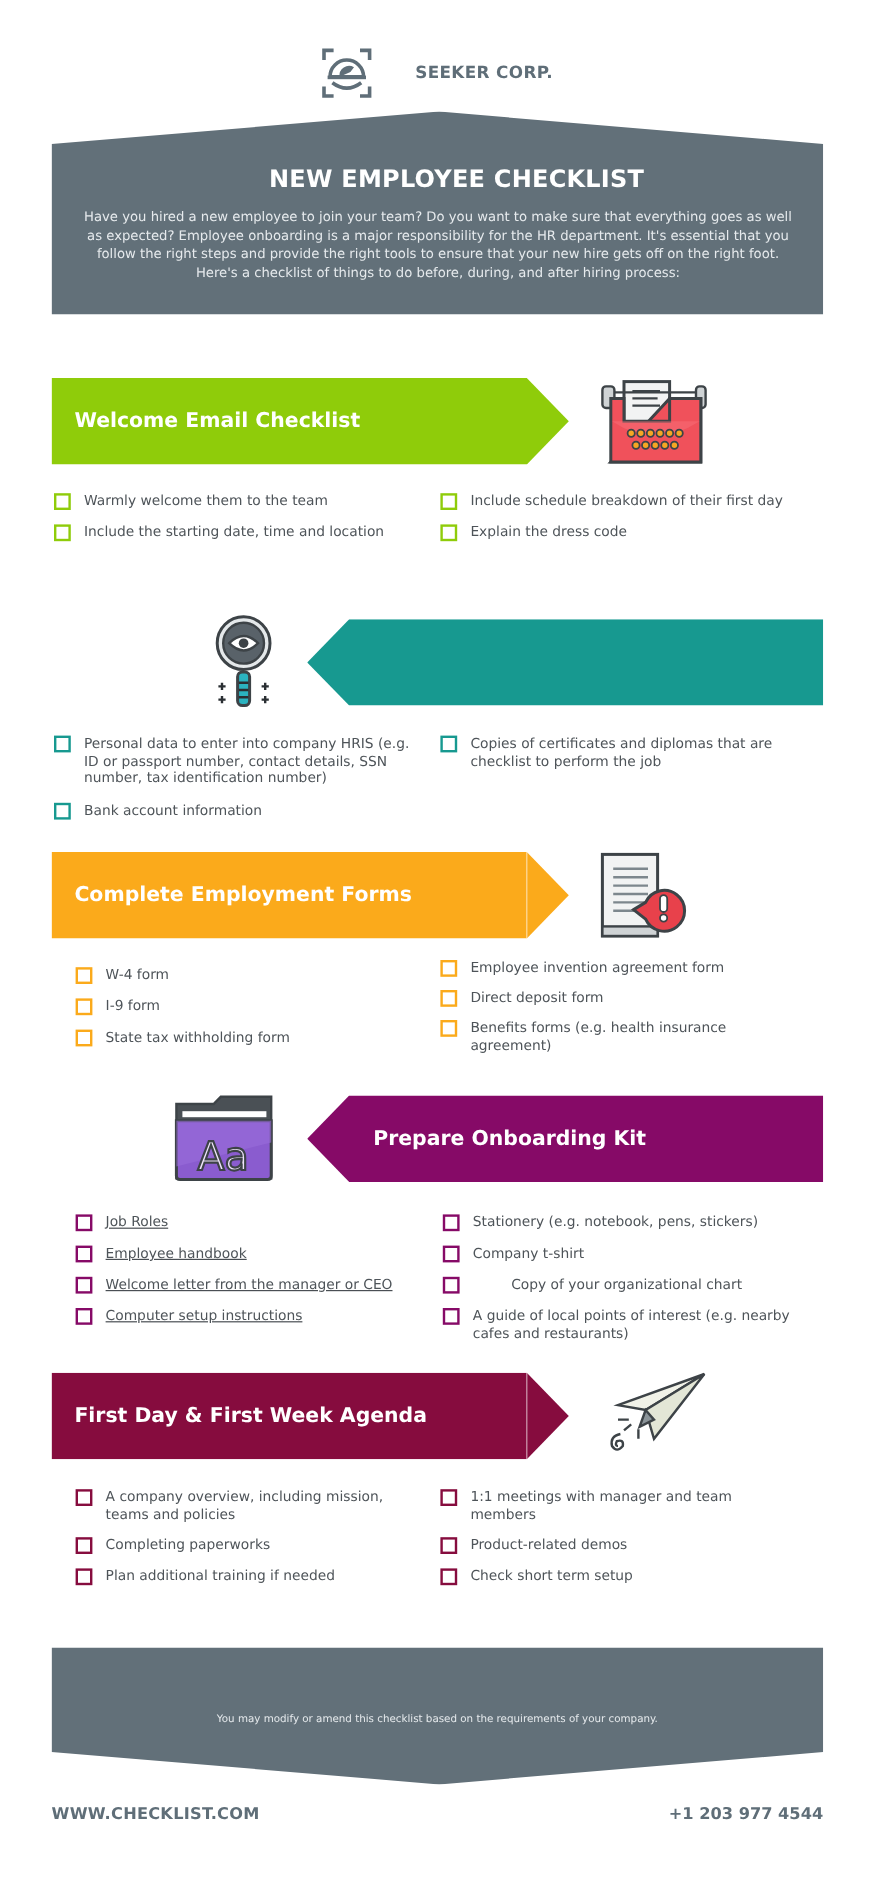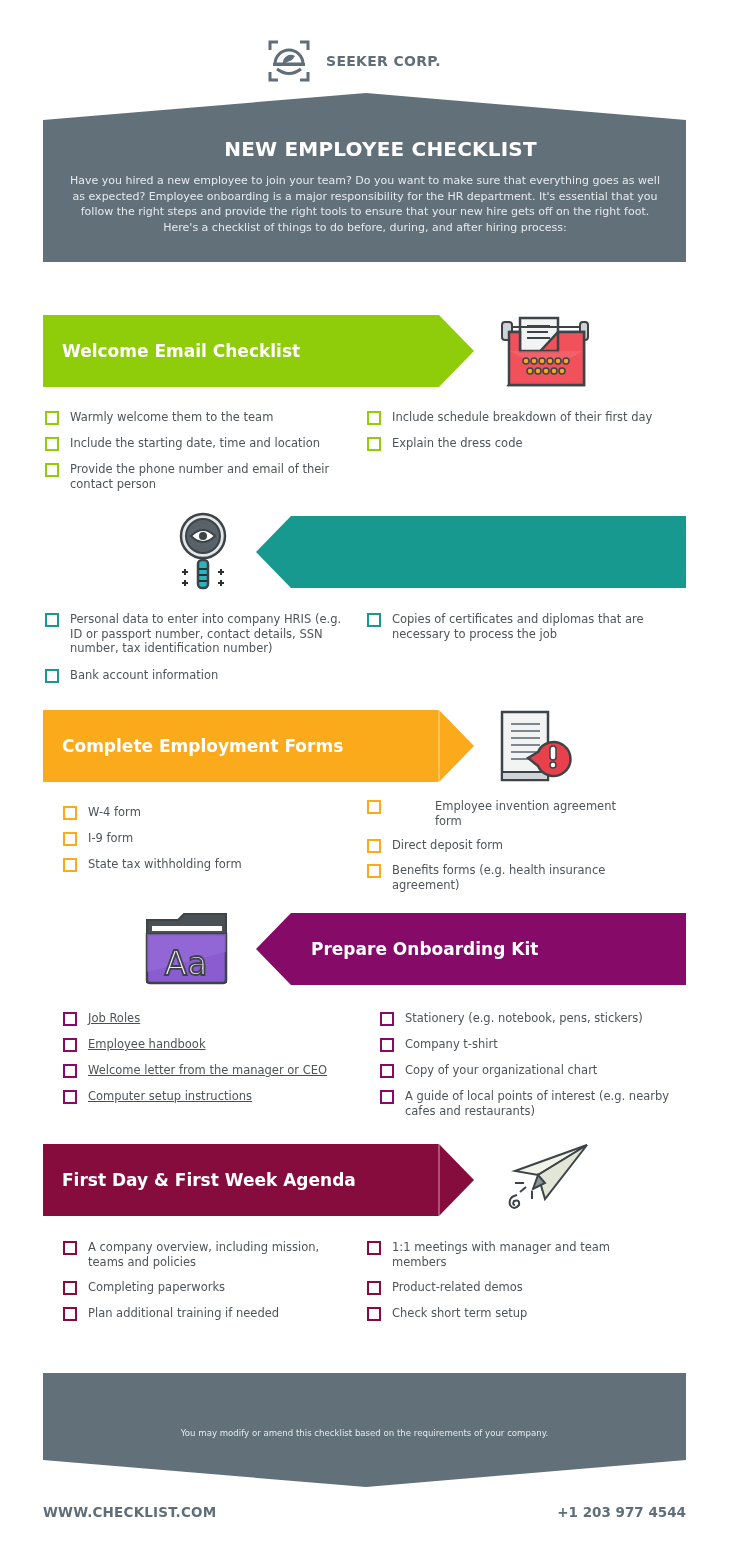--- a/index.html
+++ b/index.html
@@ -1,19 +1,19 @@
 <!DOCTYPE html>
 <html><head>
 <meta charset="utf-8">
 <style>
   * { box-sizing: border-box; margin: 0; padding: 0; }
   html, body { width: 730px; height: 1566px; background: #ffffff; overflow: hidden; }
   body { position: relative; font-family: "DejaVu Sans", "Liberation Sans", sans-serif; color: #4a4f54; }
 
-  .logo { position: absolute; left: 268px; top: 40px; display: flex; align-items: center; }
+  .logo { position: absolute; left: 268px; top: 40px; display: flex; align-items: center; gap: 20px; }
   .logo svg { width: 42px; height: 42px; }
   .logo-text { margin-left: 16px; font-weight: bold; font-size: 14px; color: #5f6e78; letter-spacing: 0.3px; }
 
   .header { position: absolute; left: 43px; top: 93px; width: 643px; height: 169px; }
   .header svg.bg { position: absolute; left: 0; top: 0; }
   .header-title { position: absolute; left: 16px; top: 44px; width: 643px; text-align: center; color: #ffffff; font-weight: bold; font-size: 20px; letter-spacing: 0.2px; }
   .header-body { position: absolute; left: 22px; top: 80px; width: 600px; text-align: center; color: #e6eaed; font-size: 11px; line-height: 15.5px; }
 
   .banner { position: absolute; height: 72px; }
   .banner svg.bg { position: absolute; left: 0; top: 0; }
@@ -98,24 +98,20 @@
 </div>
 <div class="check-col" style="left:45px; top:410px; width:300px;">
   <div class="check-item" style="margin-bottom:11px;">
       <span class="check-box" style="border-color:#8fcc0a;"></span>
       <span class="check-text">Warmly welcome them to the team</span>
     </div>
   <div class="check-item" style="margin-bottom:11px;">
       <span class="check-box" style="border-color:#8fcc0a;"></span>
       <span class="check-text">Include the starting date, time and location</span>
     </div>
-  <div class="check-item">
-      <span class="check-box" style="border-color:#8fcc0a;"></span>
-      <span class="check-text">Provide the phone number and email of their contact person</span>
-    </div>
 </div>
 <div class="check-col" style="left:367px; top:410px; width:310px;">
   <div class="check-item" style="margin-bottom:11px;">
       <span class="check-box" style="border-color:#8fcc0a;"></span>
       <span class="check-text">Include schedule breakdown of their first day</span>
     </div>
   <div class="check-item">
       <span class="check-box" style="border-color:#8fcc0a;"></span>
       <span class="check-text">Explain the dress code</span>
     </div>
@@ -152,21 +148,21 @@
       <span class="check-text">Personal data to enter into company HRIS (e.g. ID or passport number, contact details, SSN number, tax identification number)</span>
     </div>
   <div class="check-item">
       <span class="check-box" style="border-color:#179990;"></span>
       <span class="check-text">Bank account information</span>
     </div>
 </div>
 <div class="check-col" style="left:367px; top:612px; width:300px;">
   <div class="check-item">
       <span class="check-box" style="border-color:#179990;"></span>
-      <span class="check-text">Copies of certificates and diplomas that are necessary to process the job</span>
+      <span class="check-text">Copies of certificates and diplomas that are checklist to perform the job</span>
     </div>
 </div>
 
 <div class="banner" style="left:43px; top:710px; width:432px;">
   <svg class="bg" width="432" height="72" viewBox="0 0 432 72">
     <polygon points="0,0 396,0 431,36 396,72 0,72" fill="#fbaa1b"></polygon>
     <line x1="396" y1="0" x2="396" y2="72" stroke="#ffffff" stroke-width="1" opacity="0.6"></line>
   </svg>
   <div class="banner-title" style="left:19px;">Complete Employment Forms</div>
 </div>
@@ -195,21 +191,21 @@
   <div class="check-item" style="margin-bottom:11px;">
       <span class="check-box" style="border-color:#fbaa1b;"></span>
       <span class="check-text">I-9 form</span>
     </div>
   <div class="check-item">
       <span class="check-box" style="border-color:#fbaa1b;"></span>
       <span class="check-text">State tax withholding form</span>
     </div>
 </div>
 <div class="check-col" style="left:367px; top:799px; width:270px;">
-  <div class="check-item" style="margin-bottom:10px;gap:43px;">
+  <div class="check-item" style="margin-bottom:10px;">
       <span class="check-box" style="border-color:#fbaa1b;"></span>
       <span class="check-text">Employee invention agreement form</span>
     </div>
   <div class="check-item" style="margin-bottom:10px;">
       <span class="check-box" style="border-color:#fbaa1b;"></span>
       <span class="check-text">Direct deposit form</span>
     </div>
   <div class="check-item">
       <span class="check-box" style="border-color:#fbaa1b;"></span>
       <span class="check-text">Benefits forms (e.g. health insurance agreement)</span>
@@ -242,30 +238,30 @@
     </div>
   <div class="check-item" style="margin-bottom:11px;">
       <span class="check-box" style="border-color:#860a67;"></span>
       <span class="check-text">Welcome letter from the manager or CEO</span>
     </div>
   <div class="check-item">
       <span class="check-box" style="border-color:#860a67;"></span>
       <span class="check-text">Computer setup instructions</span>
     </div>
 </div>
-<div class="check-col" style="left:380px; top:1011px; width:300px;">
+<div class="check-col" style="left:369px; top:1011px; width:300px;">
   <div class="check-item" style="margin-bottom:11px;">
       <span class="check-box" style="border-color:#860a67;"></span>
       <span class="check-text">Stationery (e.g. notebook, pens, stickers)</span>
     </div>
   <div class="check-item" style="margin-bottom:11px;">
       <span class="check-box" style="border-color:#860a67;"></span>
       <span class="check-text">Company t-shirt</span>
     </div>
-  <div class="check-item" style="margin-bottom:11px;">
+  <div class="check-item" style="margin-bottom:11px;gap:32px;">
       <span class="check-box" style="border-color:#860a67;"></span>
       <span class="check-text">Copy of your organizational chart</span>
     </div>
   <div class="check-item">
       <span class="check-box" style="border-color:#860a67;"></span>
       <span class="check-text">A guide of local points of interest (e.g. nearby cafes and restaurants)</span>
     </div>
 </div>
 
 <div class="banner" style="left:43px; top:1144px; width:432px;">

